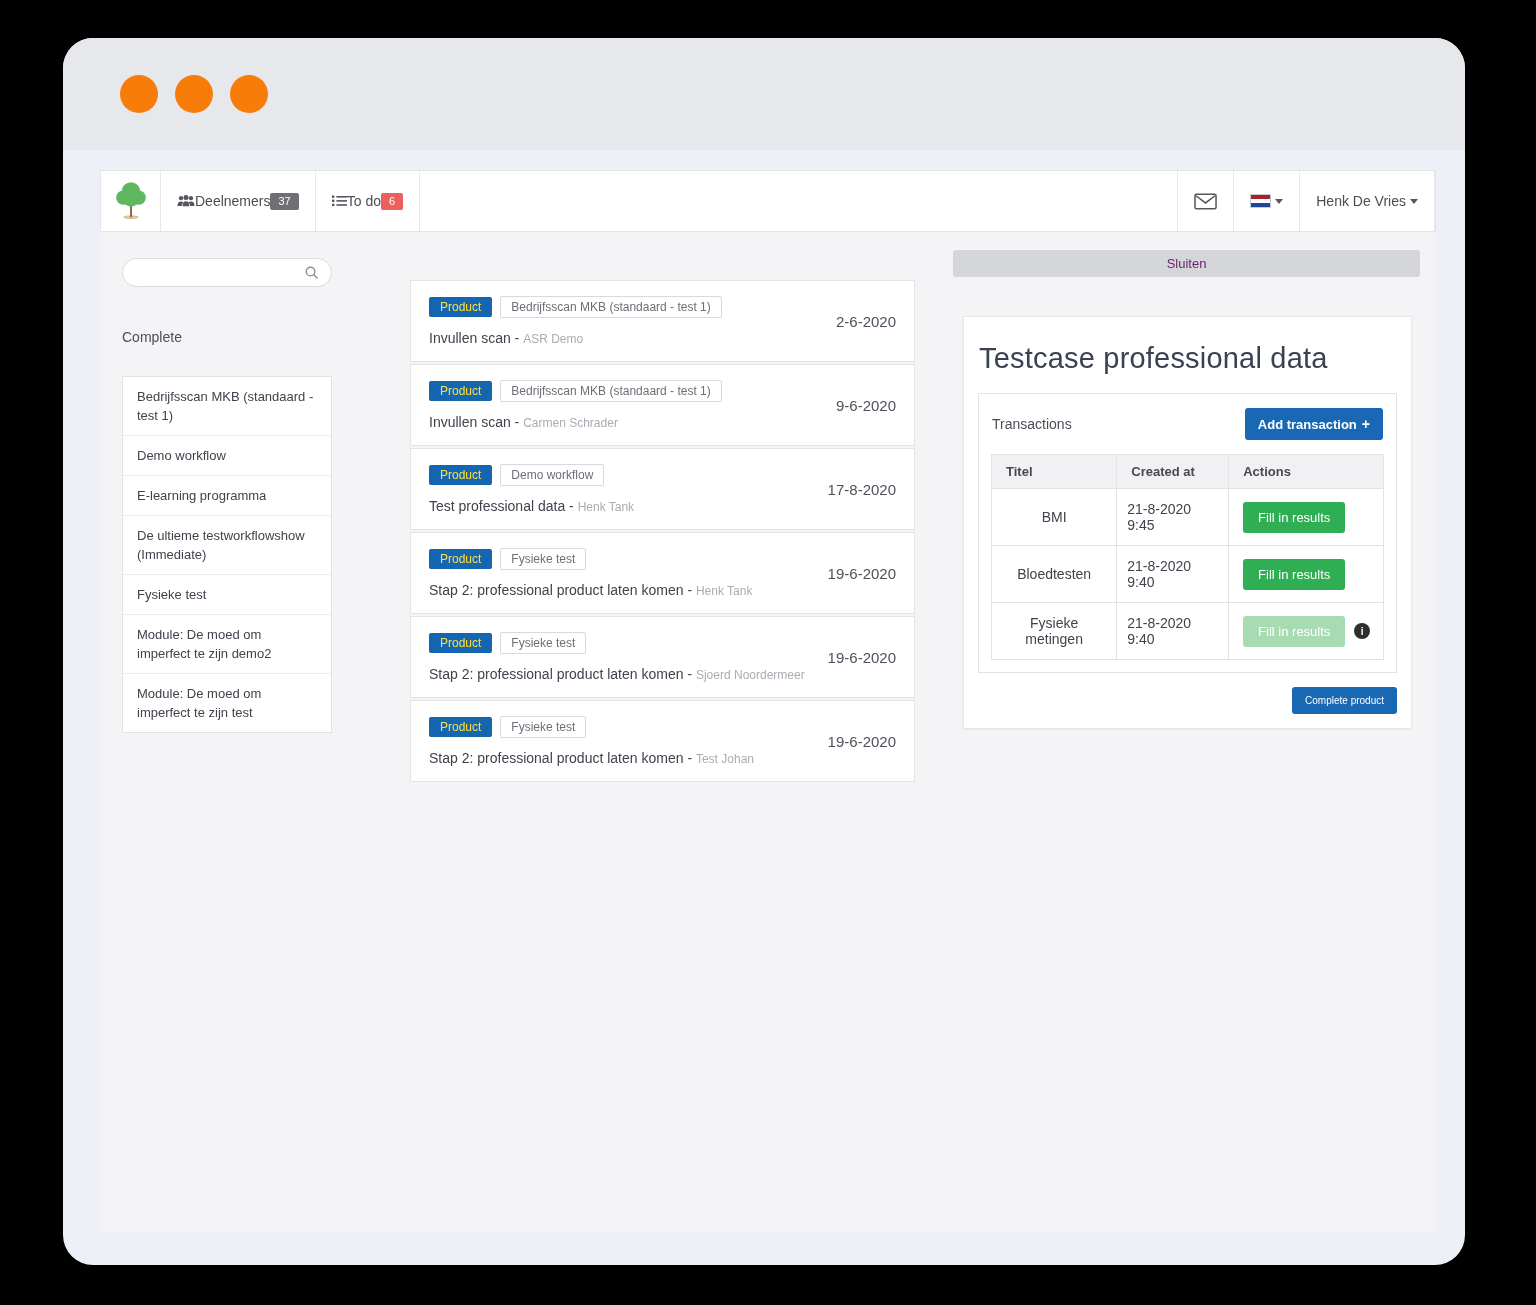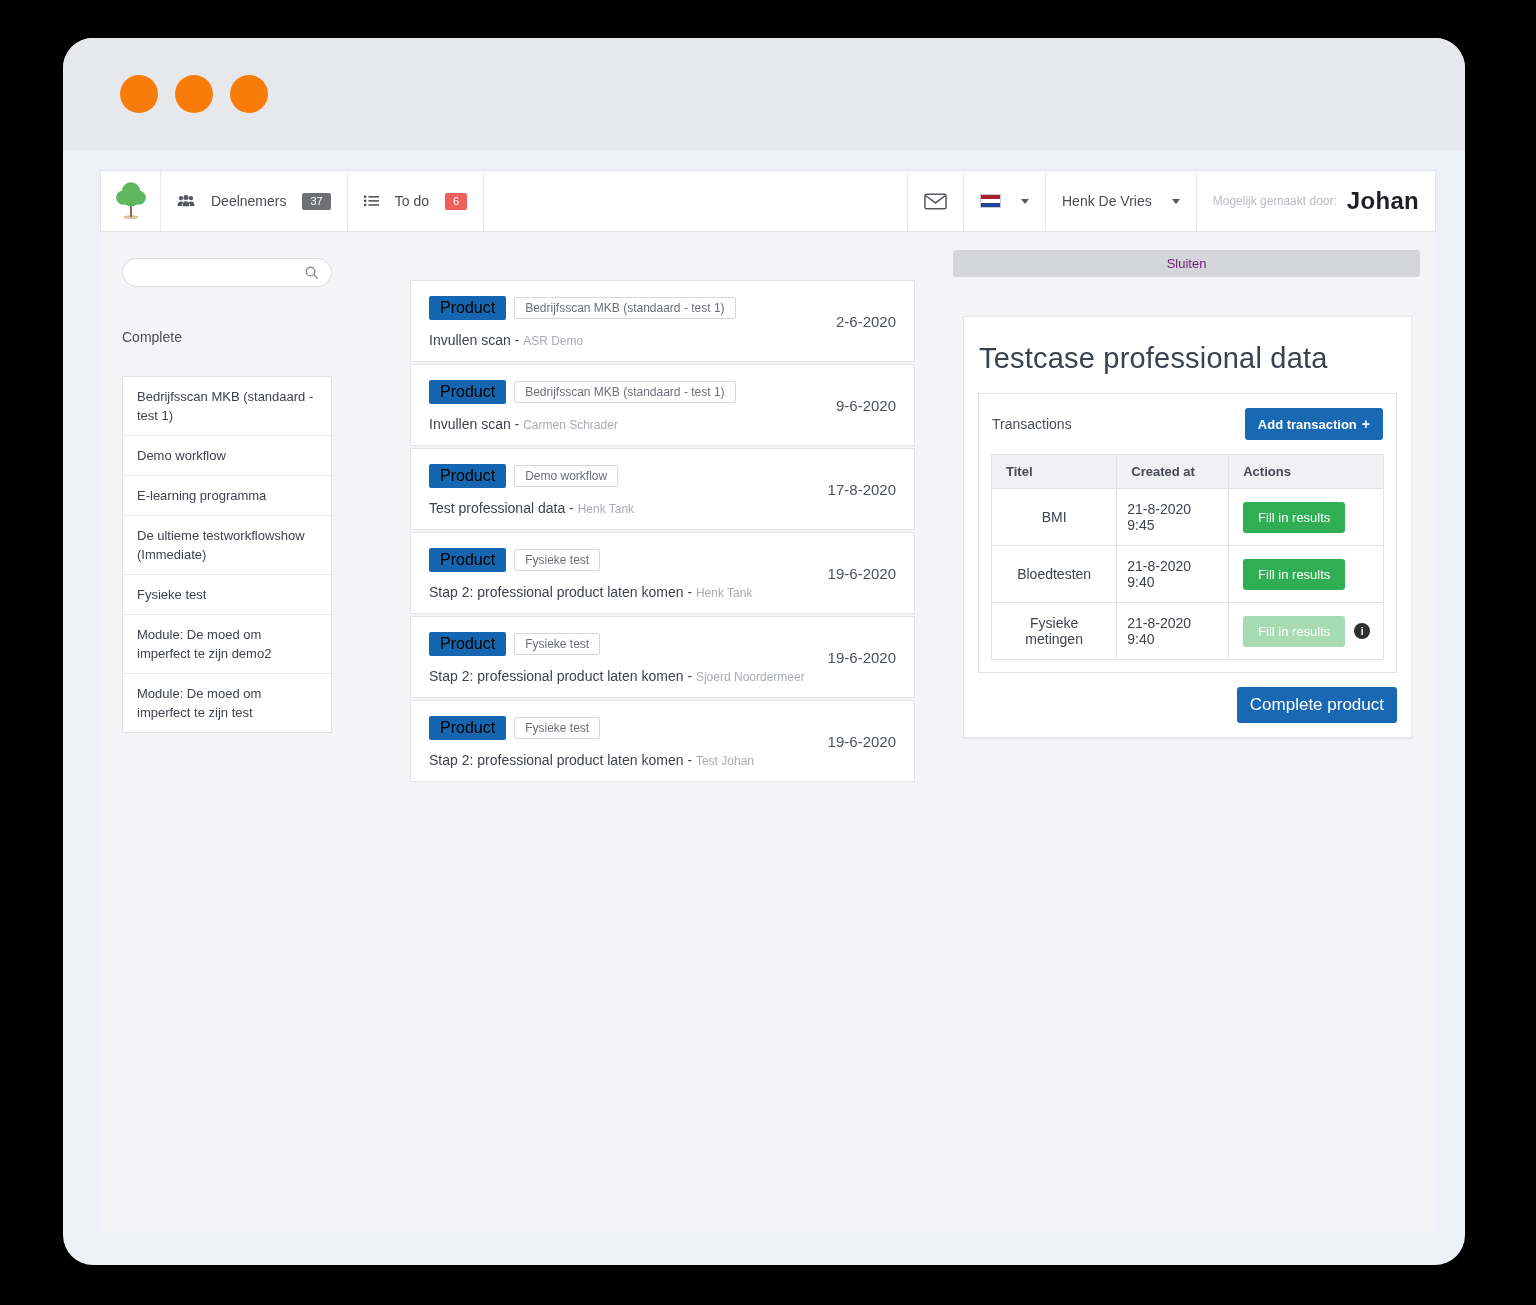--- a/index.html
+++ b/index.html
@@ -9,21 +9,21 @@
   .window { position:absolute; left:63px; top:38px; width:1402px; height:1227px;
             background:#edf0f7; border-radius:30px; overflow:hidden; }
   .chrome { height:112px; background:#e7e8ec; display:flex; align-items:center; padding-left:57px; }
   .dot { width:38px; height:38px; border-radius:50%; background:#f87c0a; margin-right:17px; }
 
   
   .app { position:absolute; left:37px; top:132px; width:1336px; height:1062px; background:#f4f4f6; }
 
   
   .navbar { height:62px; background:#fff; border:1px solid #e4e4e7; display:flex; align-items:stretch; font-size:14px; color:#4a4d52; }
-  .nav-cell { display:flex; align-items:center; justify-content:center; gap:16px; border-right:1px solid #e8e8eb; padding:0 16px; }
+  .nav-cell { display:flex; align-items:center; justify-content:center; gap:0; border-right:1px solid #e8e8eb; padding:0 16px; }
   .nav-spacer { flex:1; border-right:1px solid #e8e8eb; }
   .nav-logo { width:60px; padding:0; }
   .badge { color:#fff; font-size:11px; padding:3px 8px; border-radius:2px; line-height:1; }
   .badge-gray { background:#6f7073; }
   .badge-red { background:#ec5f5c; }
   .caret { width:0; height:0; border-left:4px solid transparent; border-right:4px solid transparent; border-top:5px solid #55585e; margin-left:4px; }
   .flag { width:21px; height:14px; border:1px solid #c9cacd; display:flex; flex-direction:column; }
   .flag i { flex:1; display:block; }
   .flag .f-r { background:#ad1f2b; } .flag .f-w { background:#fff; } .flag .f-b { background:#1f4699; }
   .nav-powered { border-right:none; gap:10px; min-width:196px; }
@@ -37,21 +37,21 @@
   .search input { flex:1; border:none; outline:none; background:transparent; font-size:13px; color:#3e434c; min-width:0; }
   .sidebar-title { margin-top:42px; font-size:14px; color:#4a4e57; }
   .workflow-list { margin-top:31px; background:#fff; border:1px solid #e2e2e5; }
   .workflow-item { padding:10px 14px; font-size:13px; line-height:19px; color:#3e434c; border-top:1px solid #ececef; cursor:pointer; }
   .workflow-item:first-child { border-top:none; }
 
   
   .feed { position:absolute; left:310px; top:110px; width:505px; }
   .card { position:relative; background:#fff; border:1px solid #e4e4e7; height:82px; margin-bottom:2px; padding:15px 18px; }
   .card-badges { display:flex; gap:8px; align-items:center; }
-  .badge-product { background:#1566b1; color:#000000; font-size:16px; padding:4px 11px; border-radius:2px; line-height:1; }
+  .badge-product { background:#1566b1; color:#fde047; font-size:12px; padding:4px 11px; border-radius:2px; line-height:1; }
   .badge-outline { border:1px solid #d9d9dd; background:#fff; color:#6b6f76; font-size:12px; padding:3px 10px; border-radius:2px; line-height:1.2; }
   .card-title { margin-top:12px; font-size:14px; color:#3e434c; }
   .card-person { font-size:12px; color:#a9acb2; }
   .card-date { position:absolute; right:18px; top:32px; font-size:15px; color:#4d525b; }
 
   
   .right-panel { position:absolute; left:853px; top:80px; width:467px; }
   .close-bar { width:467px; height:27px; background:#d5d6da; border-radius:3px; color:#701a75; font-size:13px;
                display:flex; align-items:center; justify-content:center; cursor:pointer; }
   .panel-card { margin-left:10px; margin-top:39px; width:449px; background:#fff; border:1px solid #e7e7ea;
@@ -69,21 +69,21 @@
   table.trans td { border:1px solid #e3e3e6; font-size:14px; color:#3e434c; padding:12px 10px; height:53px; }
   td.c-titel { text-align:center; width:128px; }
   td.c-created { width:115px; padding-left:14px; }
   td.c-actions { width:155px; }
   .btn-green { background:#2fae54; font-size:13px; font-weight:500; padding:8px 12px; width:102px; }
   .btn-green.disabled { background:#a7dbb2; cursor:default; }
   .action-wrap { display:flex; align-items:center; gap:9px; padding-left:4px; }
   .info-icon { width:16px; height:16px; border-radius:50%; background:#2e2e30; color:#fff; font-size:10px; font-weight:700;
                display:inline-flex; align-items:center; justify-content:center; cursor:pointer; }
   .panel-footer { display:flex; justify-content:flex-end; margin-top:14px; }
-  .btn-complete { background:#1968b3; font-size:17px; padding:8px 13px; }
+  .btn-complete { background:#1968b3; font-size:10px; padding:8px 13px; }
 
   svg .st { stroke:#54575c; fill:none; stroke-width:1.6; }
 </style>
 </head>
 <body>
 
 <div class="window">
   <div class="chrome">
     <span class="dot"></span>
     <span class="dot"></span>
@@ -146,24 +146,20 @@
             <i class="f-b"></i>
           </span>
         <span class="caret"></span>
       </div>
 
       <div class="nav-cell" style="min-width:122px;">
         <span>Henk De Vries</span>
         <span class="caret"></span>
       </div>
 
-      <div class="nav-cell nav-powered">
-        <span class="powered-label">Mogelijk gemaakt door:</span>
-        <span class="powered-name">Johan</span>
-      </div>
     </div>
 
     <div class="sidebar">
       <div class="search">
         <input type="text" style="">
         <svg width="15" height="15" viewBox="0 0 16 16">
           <circle cx="7" cy="7" r="4.6" stroke="#8a8d93" stroke-width="1.5" fill="none"></circle>
           <line x1="10.5" y1="10.5" x2="14.5" y2="14.5" stroke="#8a8d93" stroke-width="1.5"></line>
         </svg>
       </div>

